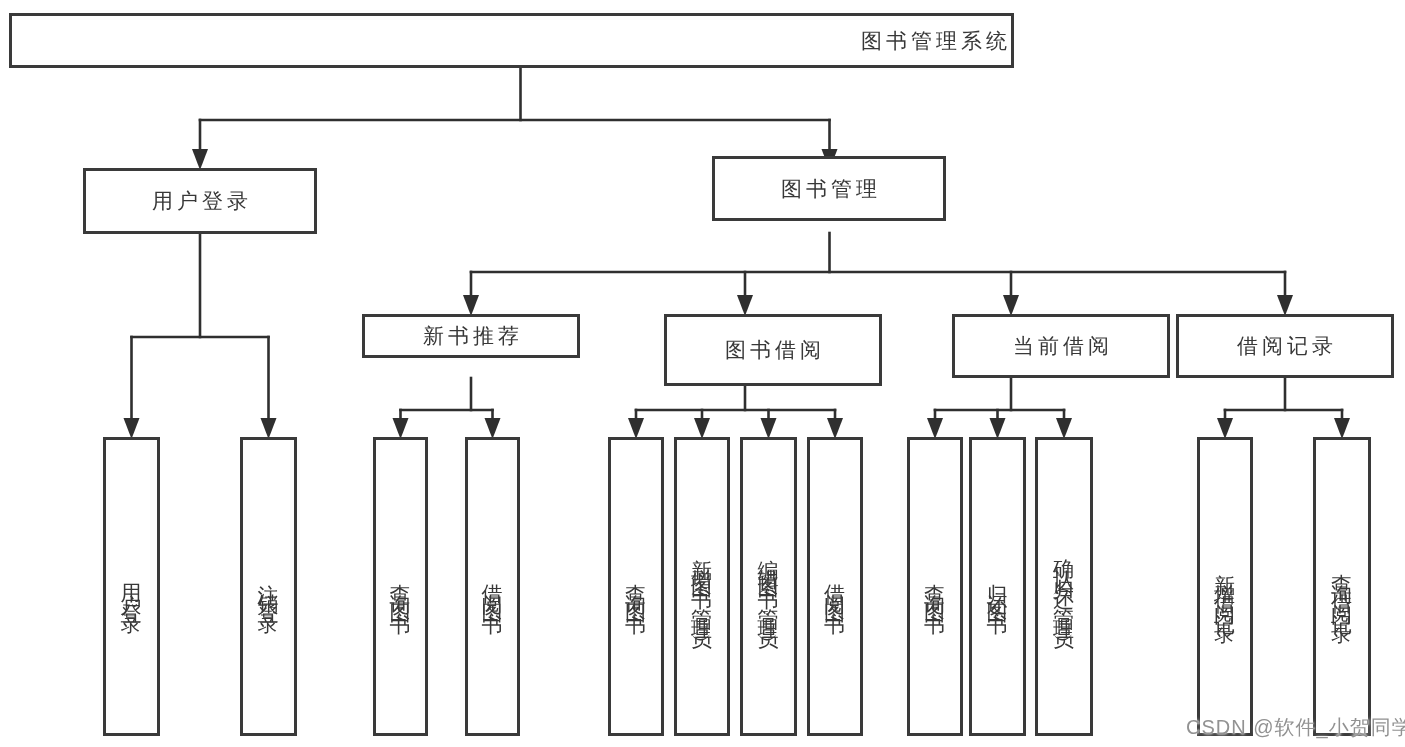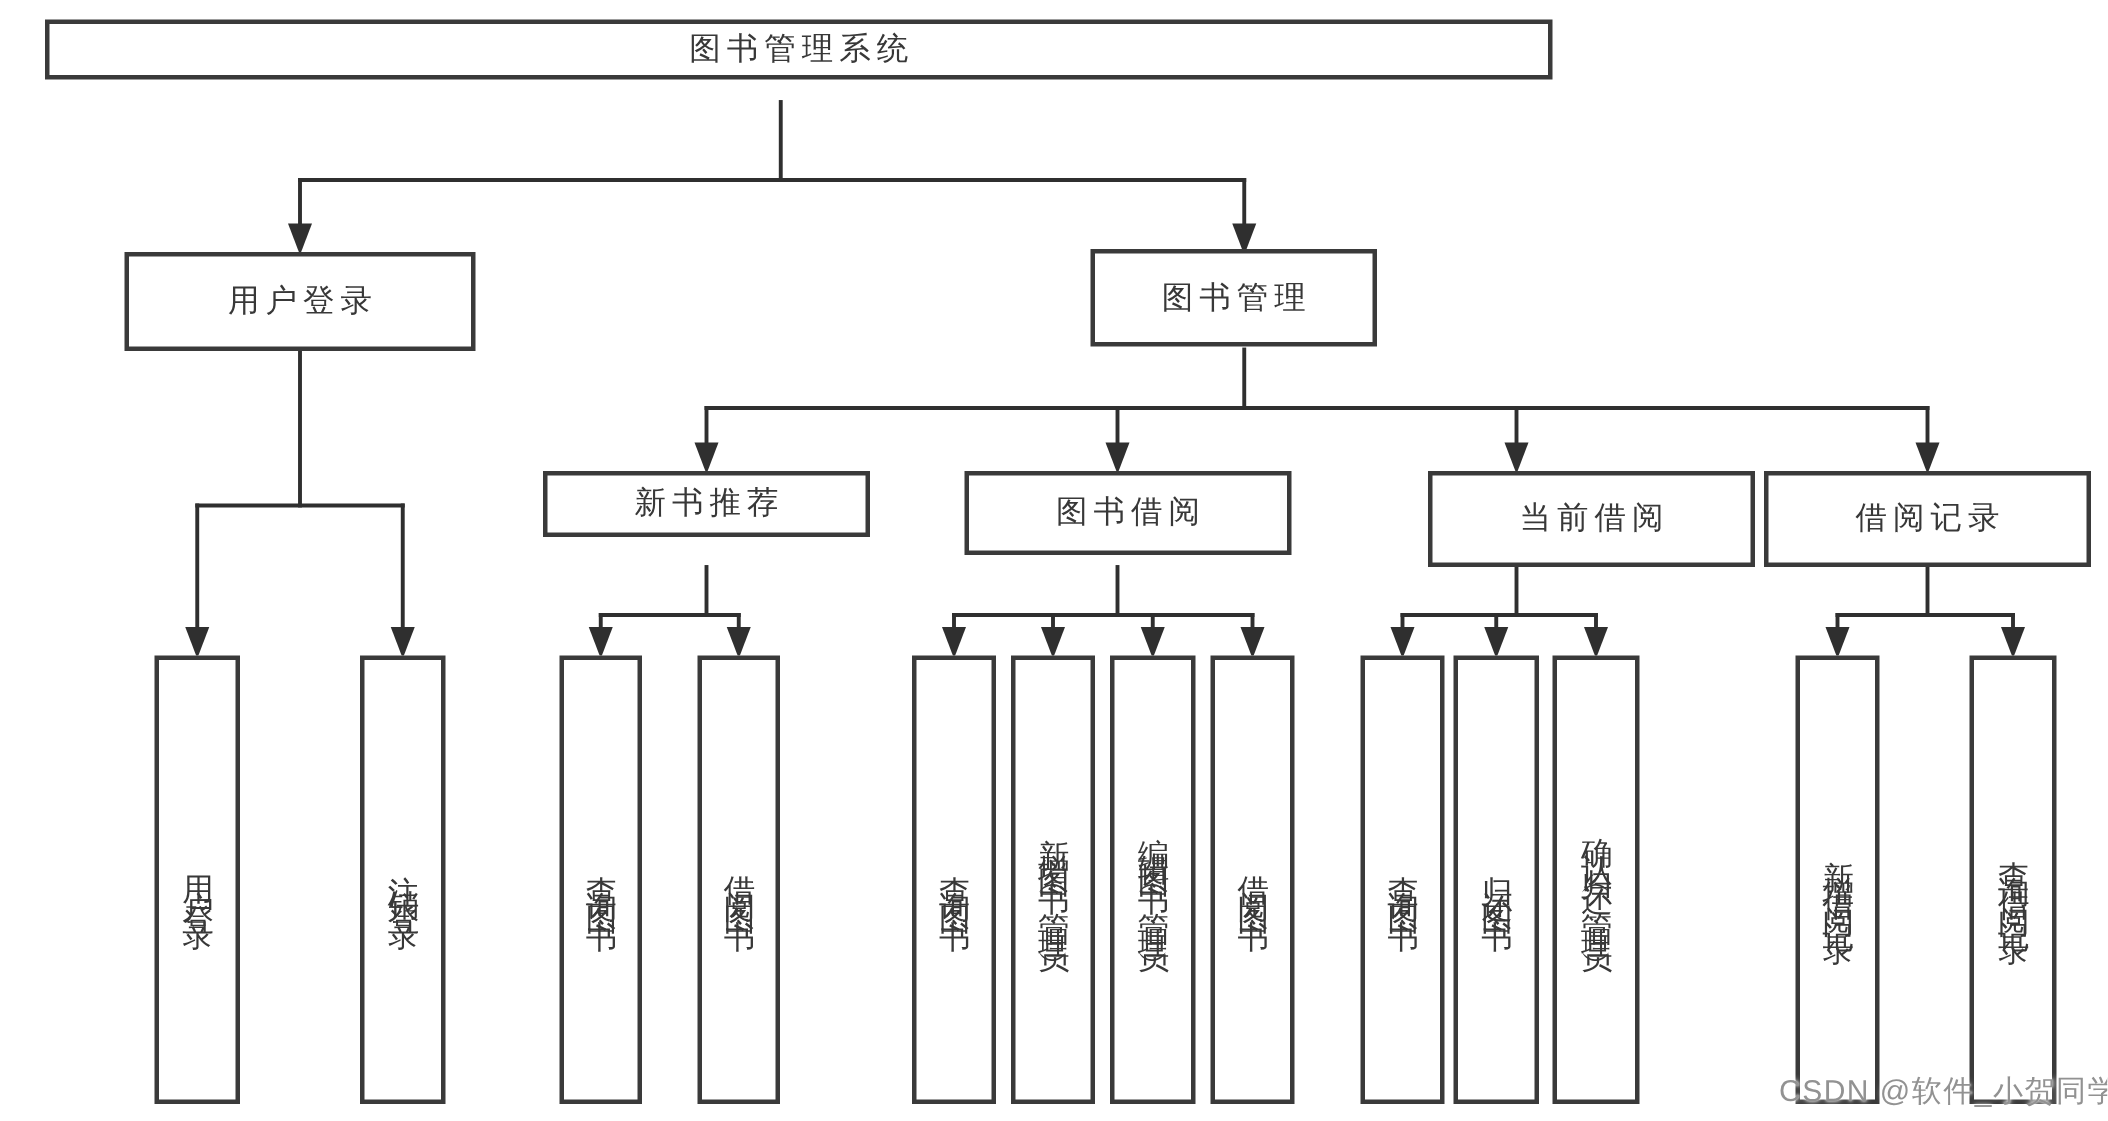--- a/index.html
+++ b/index.html
@@ -127,33 +127,33 @@
       <g>
         <line x1="1285" y1="378" x2="1285" y2="410" stroke="#2f2f2f" stroke-width="2.6" stroke-linecap="square"></line>
         <line x1="1225" y1="410" x2="1342" y2="410" stroke="#2f2f2f" stroke-width="2.6" stroke-linecap="square"></line>
         <line x1="1225" y1="410" x2="1225" y2="422" stroke="#2f2f2f" stroke-width="2.6" stroke-linecap="square"></line>
         <path d="M 1217 418 L 1233 418 L 1225 439 Z" fill="#2f2f2f"></path>
         <line x1="1342" y1="410" x2="1342" y2="422" stroke="#2f2f2f" stroke-width="2.6" stroke-linecap="square"></line>
         <path d="M 1334 418 L 1350 418 L 1342 439 Z" fill="#2f2f2f"></path>
       </g>
     </svg>
   <div id="nodes">
-      <div class="node" style="left: 30px; top: 13px; width: 1005px; height: 40px;">
+      <div class="node" style="left: 9px; top: 13px; width: 1005px; height: 55px; justify-content: flex-end;">
         <span class="node-label">图书管理系统</span>
       </div>
       <div class="node" style="left: 83px; top: 168px; width: 234px; height: 66px;">
         <span class="node-label">用户登录</span>
       </div>
-      <div class="node" style="left: 712px; top: 166px; width: 191px; height: 65px; margin-left: 15px;">
+      <div class="node" style="left: 712px; top: 156px; width: 234px; height: 65px;">
         <span class="node-label">图书管理</span>
       </div>
       <div class="node" style="left: 362px; top: 314px; width: 218px; height: 44px;">
         <span class="node-label">新书推荐</span>
       </div>
-      <div class="node" style="left: 643px; top: 314px; width: 218px; height: 56px; text-align: right;">
+      <div class="node" style="left: 664px; top: 314px; width: 218px; height: 72px; text-align: right;">
         <span class="node-label">图书借阅</span>
       </div>
       <div class="node" style="left: 952px; top: 314px; width: 218px; height: 64px;">
         <span class="node-label">当前借阅</span>
       </div>
       <div class="node" style="left: 1176px; top: 314px; width: 218px; height: 64px;">
         <span class="node-label">借阅记录</span>
       </div>
       <div class="node vertical" style="left: 103px; top: 437px; width: 57px; height: 299px;">
         <span class="node-label">用户登录</span>

